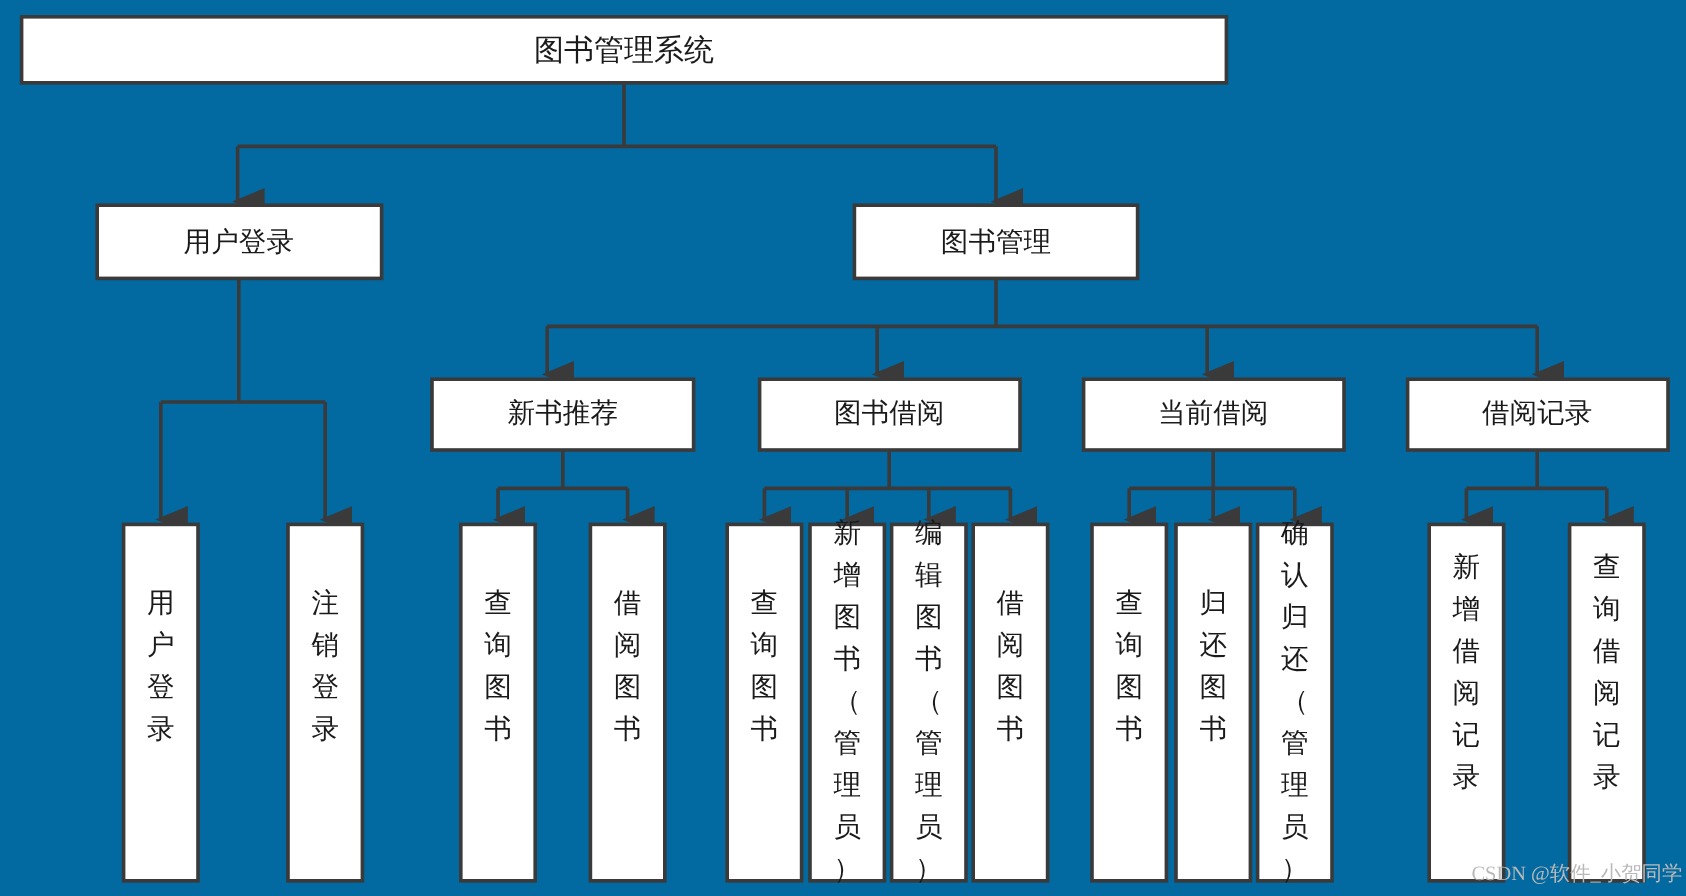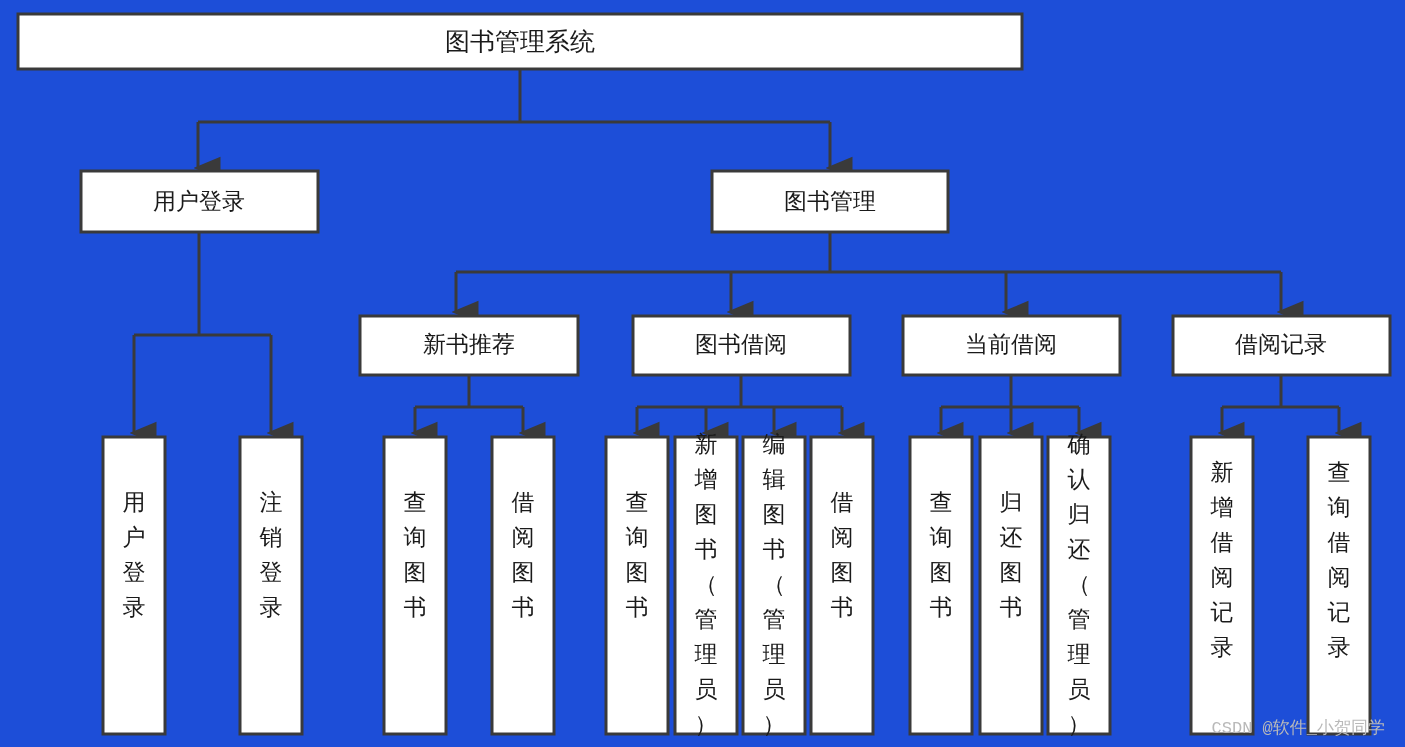--- a/index.html
+++ b/index.html
@@ -7,21 +7,21 @@
     padding: 0;
     background: #ffffff;
   }
   body {
     font-family: "Liberation Sans", "DejaVu Sans", sans-serif;
   }
   #canvas {
     position: relative;
     width: 1405px;
     height: 747px;
-    background: #1d4ed8;
+    background: #0369a1;
     overflow: hidden;
   }
   svg.diagram {
     position: absolute;
     top: 0;
     left: 0;
     width: 1405px;
     height: 747px;
   }
   .node-box {
@@ -45,25 +45,25 @@
   .title-label {
     font-size: 25px;
   }
   .edge {
     stroke: #3a3a3a;
     stroke-width: 3;
     fill: none;
   }
   .watermark {
     position: absolute;
-    right: 20px;
+    right: 3px;
     bottom: 8px;
     color: #b9b9b9;
     font-size: 17px;
-    font-family: Liberation Mono, monospace;
+    font-family: Liberation Serif, serif;
     white-space: nowrap;
     pointer-events: none;
   }
 </style>
 </head>
 <body>
 
 <div id="canvas">
 
   <svg class="diagram" viewBox="0 0 1405 747" xmlns="http://www.w3.org/2000/svg">

